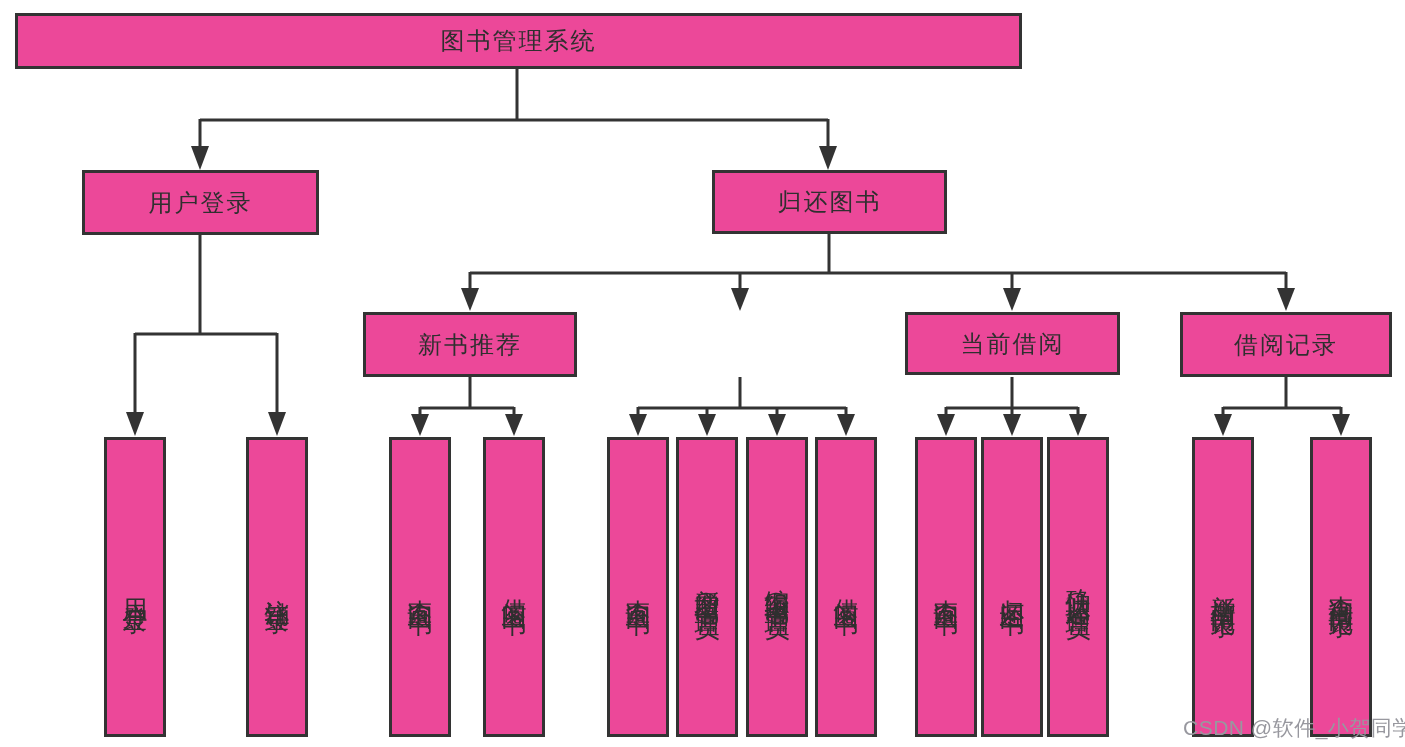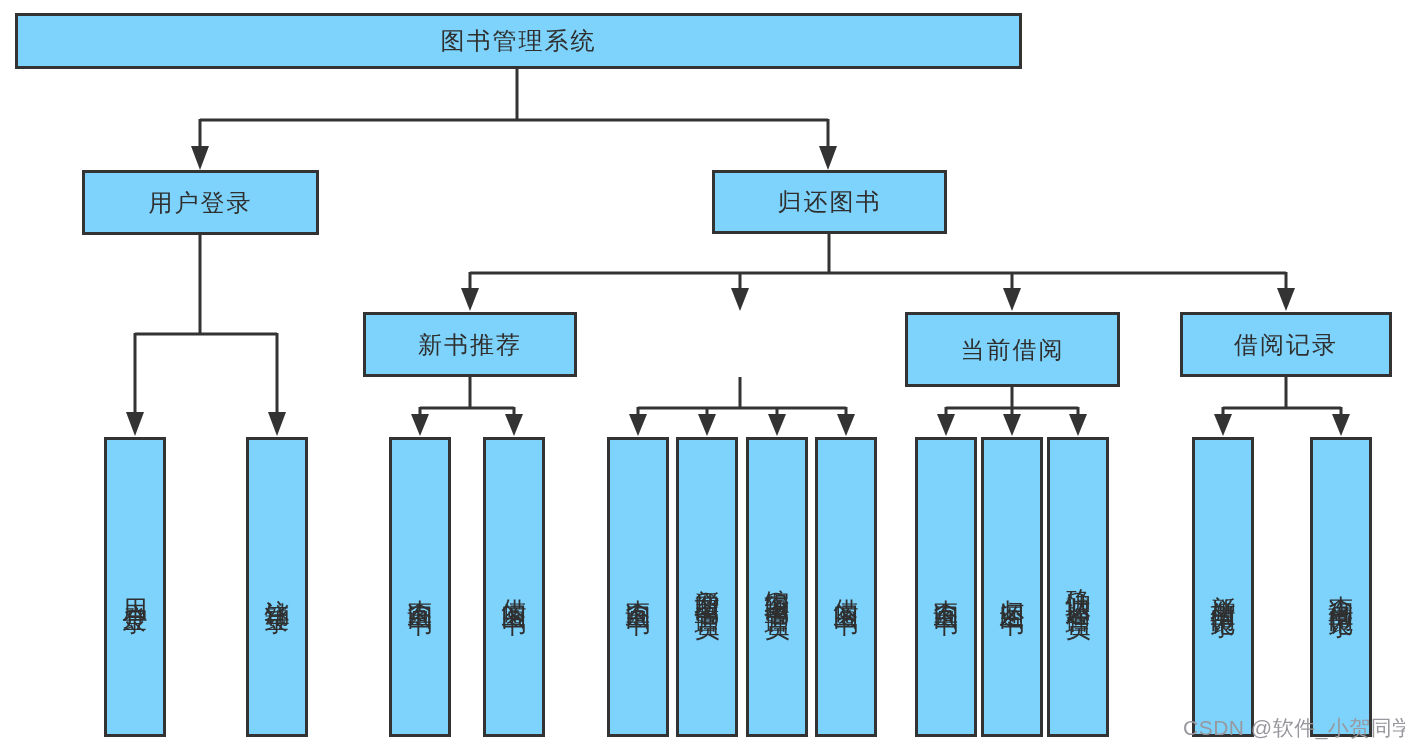--- a/index.html
+++ b/index.html
@@ -9,21 +9,21 @@
     background:var(--bg,#ffffff);
     font-family:"Liberation Sans","DejaVu Sans",sans-serif;
     color:var(--text,#2f2f2f);
     overflow:hidden;
   }
   .connectors{position:absolute;left:0;top:0;z-index:0;}
   .node{
     position:absolute;
     box-sizing:border-box;
     border:3px solid var(--line,#333333);
-    background:#7dd3fc;
+    background:#ec4899;
     display:flex;align-items:center;justify-content:center;
     font-size:24px;
     letter-spacing:2px;
     z-index:1;
     white-space:nowrap;
   }
   .leaf{
     top:437px;width:62px;height:300px;
     writing-mode:vertical-rl;
     text-orientation:mixed;
@@ -93,21 +93,21 @@
       <polygon points="1332,414 1350,414 1341,436"></polygon>
     </g>
   </svg>
 
   <div class="node" style="left:15px;top:13px;width:1007px;height:56px;">图书管理系统</div>
 
   <div class="node" style="left:82px;top:170px;width:237px;height:65px;">用户登录</div>
   <div class="node" style="left:712px;top:170px;width:235px;height:64px;">归还图书</div>
 
   <div class="node" style="left:363px;top:312px;width:214px;height:65px;">新书推荐</div>
-  <div class="node" style="left:905px;top:312px;width:215px;height:75px;">当前借阅</div>
+  <div class="node" style="left:905px;top:312px;width:215px;height:63px;">当前借阅</div>
   <div class="node" style="left:1180px;top:312px;width:212px;height:65px;">借阅记录</div>
 
   <div class="node leaf" style="left:104px;">用户登录</div>
   <div class="node leaf" style="left:246px;">注销登录</div>
 
   <div class="node leaf" style="left:389px;">查询图书</div>
   <div class="node leaf" style="left:483px;">借阅图书</div>
 
   <div class="node leaf" style="left:607px;">查询图书</div>
   <div class="node leaf" style="left:676px;">新增图书（管理员）</div>

